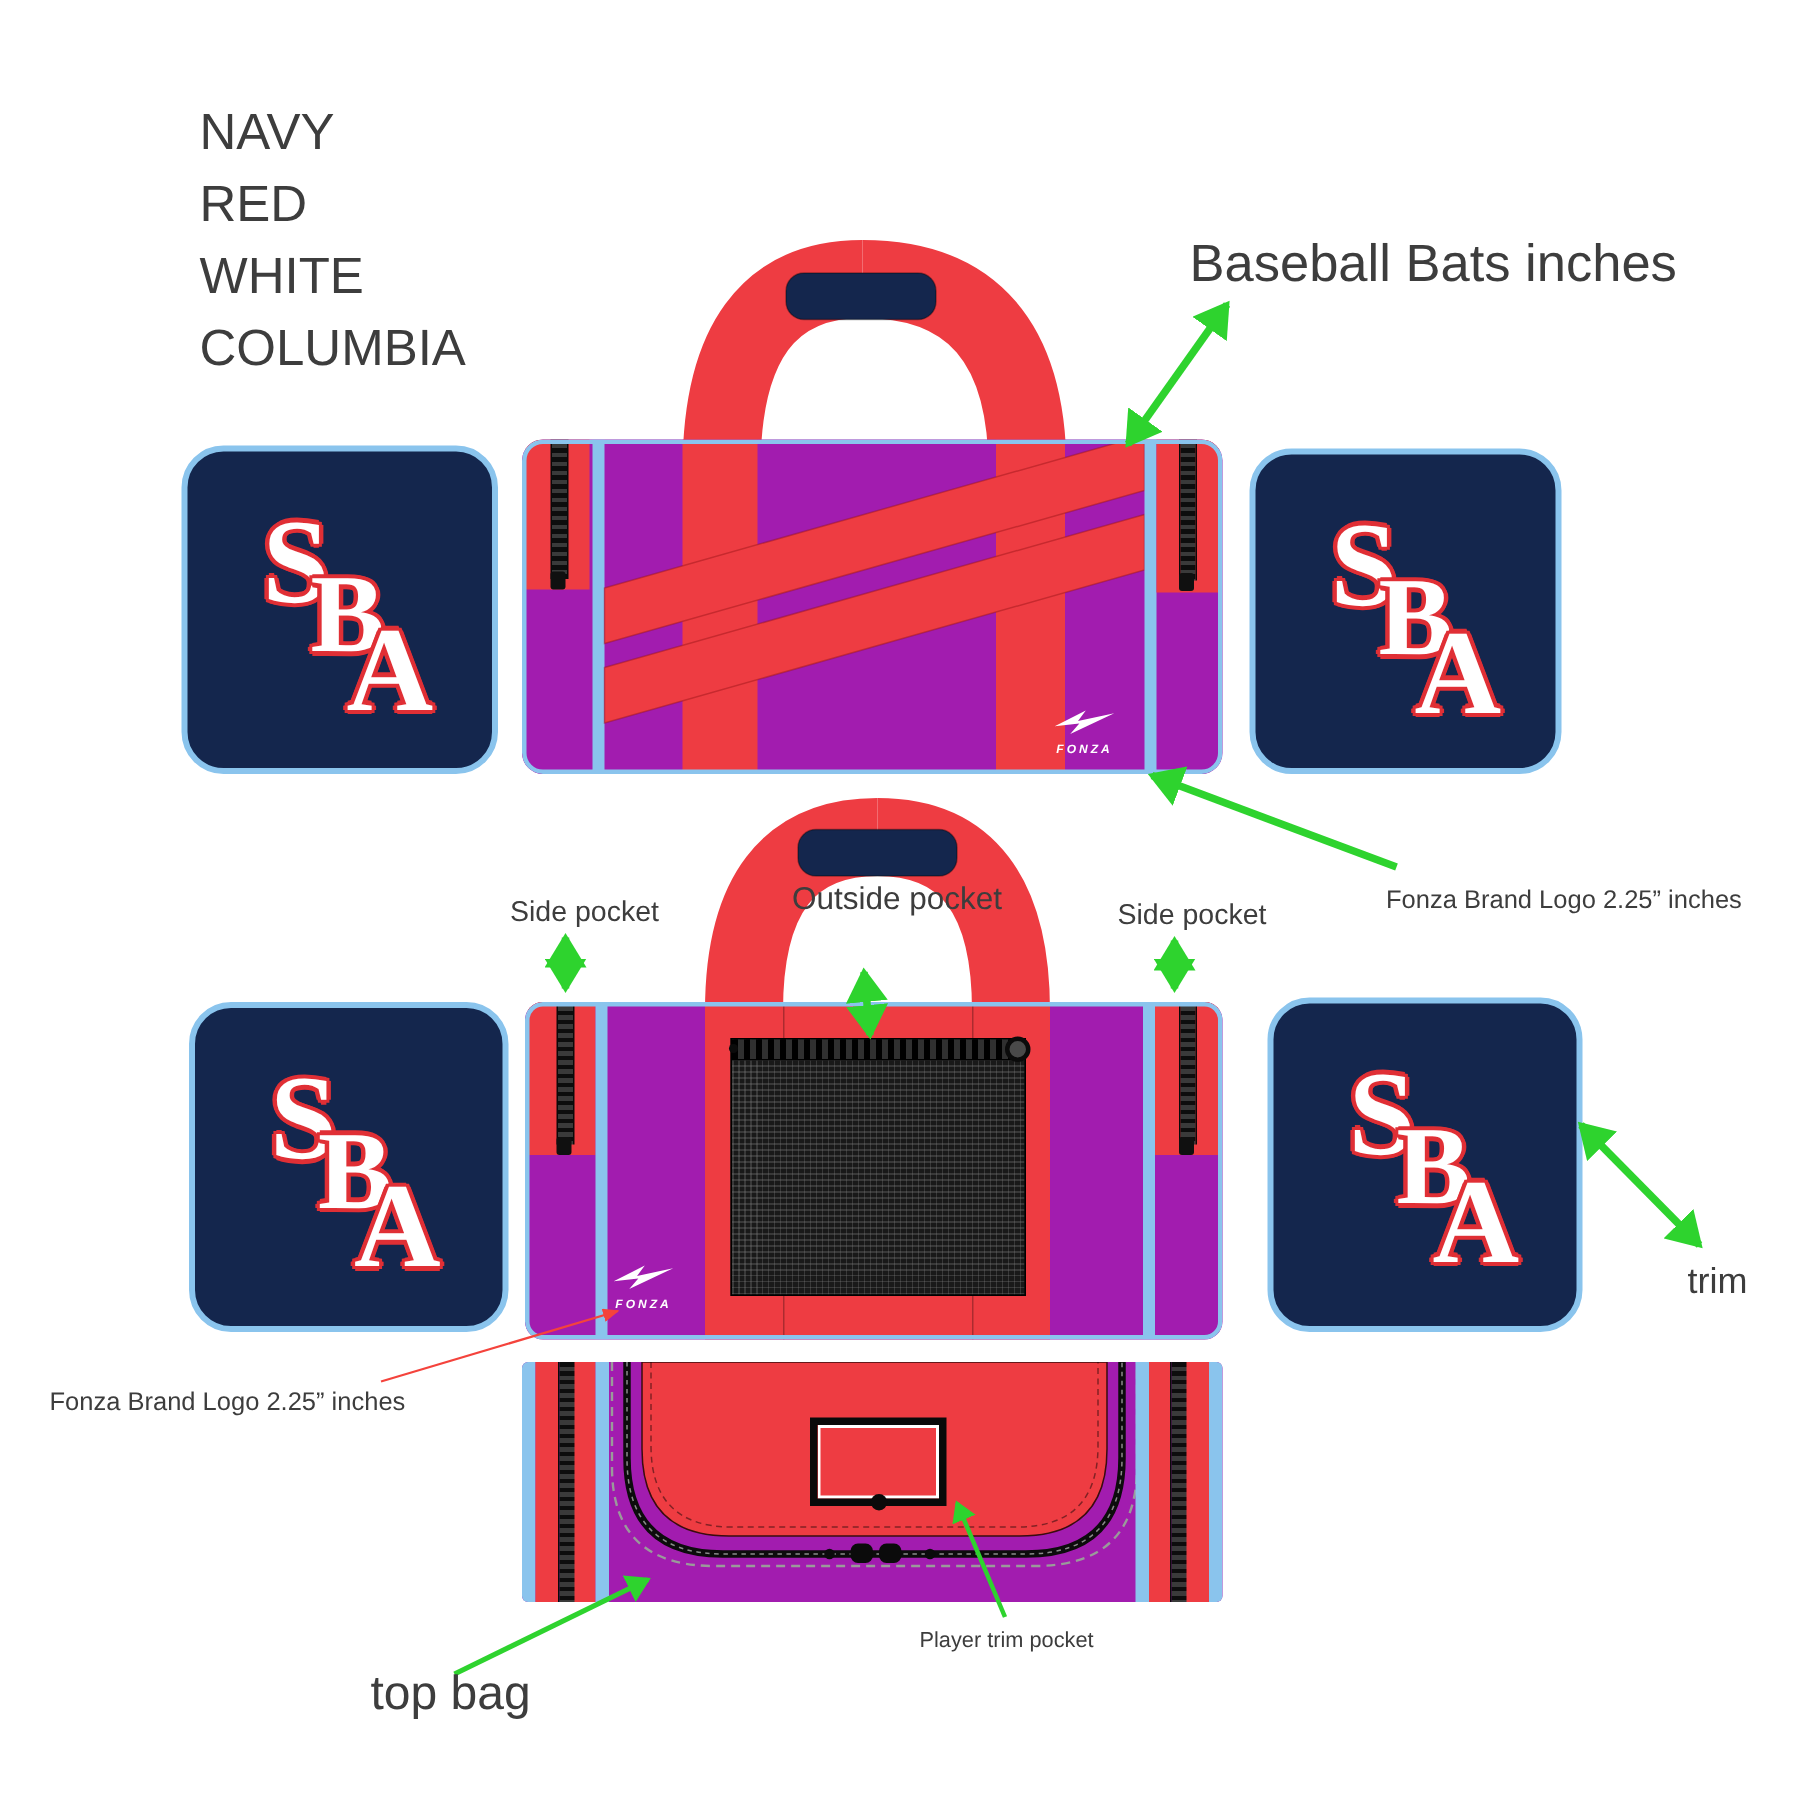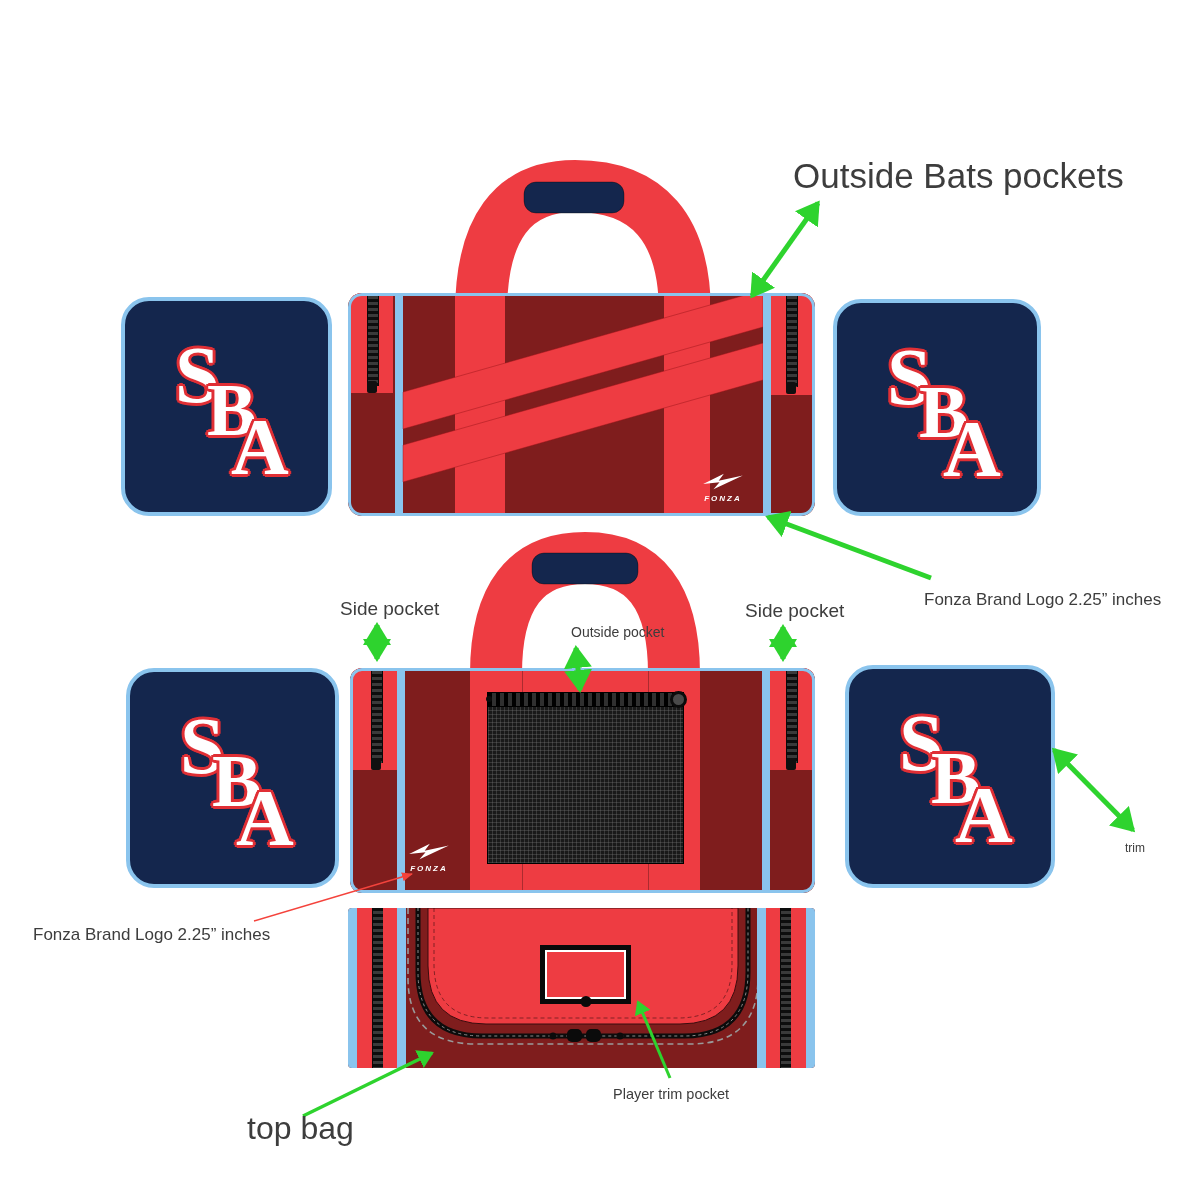--- a/index.html
+++ b/index.html
@@ -14,21 +14,21 @@
   .sq{position:absolute;background:#14264d;border:4px solid #8ac4ed;border-radius:28px;z-index:10;}
   .sba-cluster{position:absolute;left:50px;top:34px;width:120px;height:130px;}
   .sba-letter{position:absolute;font-family:"Liberation Serif",serif;font-weight:bold;color:#fff;line-height:1;
     text-shadow:-3px 0 #e02f35,3px 0 #e02f35,0 -3px #e02f35,0 3px #e02f35,
                 -2px -2px #e02f35,2px -2px #e02f35,-2px 2px #e02f35,2px 2px #e02f35;}
   .sba-s{left:0;top:0;font-size:80px;}
   .sba-b{left:32px;top:38px;font-size:74px;}
   .sba-a{left:56px;top:72px;font-size:80px;}
 
   
-  .bag{position:absolute;background:#7f1d1d;overflow:hidden;z-index:10;}
+  .bag{position:absolute;background:#a21caf;overflow:hidden;z-index:10;}
   .bag-border{position:absolute;inset:0;border:3px solid #8ac4ed;pointer-events:none;z-index:25;}
   .r14{border-radius:14px;}
   .r12{border-radius:12px;}
   .r4{border-radius:4px;}
   .zip-v{position:absolute;background:repeating-linear-gradient(180deg,#0d0d0d 0 3px,#3a3a3a 3px 6px);
          border-left:1px solid #0a0a0a;border-right:1px solid #0a0a0a;}
   .zip-pull{position:absolute;width:10px;height:12px;background:#101010;border-radius:2px;}
   .mesh{position:absolute;background-color:#191919;border:1px solid #000;
         background-image:repeating-linear-gradient(0deg,rgba(130,130,130,.30) 0 1px,transparent 1px 4px),
                          repeating-linear-gradient(90deg,rgba(130,130,130,.30) 0 1px,transparent 1px 4px);}
@@ -50,44 +50,50 @@
           background:#0a0a0a;border-radius:50%;}
 
   .svg-layer{position:absolute;left:0;top:0;z-index:5;}
   .svg-top{position:absolute;left:0;top:0;z-index:30;pointer-events:none;}
   .bag-svg{position:absolute;left:0;top:0;}
 
   
   .hdr{left:133px;top:64px;font-size:34px;line-height:48px;color:#3d3d3d;}
   .lbl-bats{left:793px;top:156px;font-size:35px;}
   .lbl-sideL{left:340px;top:598px;font-size:19px;}
-  .lbl-out{left:528px;top:624px;font-size:14px;margin-left:43px;}
+  .lbl-out{left:528px;top:588px;font-size:21px;}
   .lbl-sideR{left:745px;top:600px;font-size:19px;}
   .lbl-fonzaR{left:924px;top:590px;font-size:17px;}
-  .lbl-trim{left:1125px;top:841px;font-size:12px;}
+  .lbl-trim{left:1125px;top:841px;font-size:24px;}
   .lbl-fonzaL{left:33px;top:925px;font-size:17px;}
   .lbl-player{left:613px;top:1086px;font-size:14.5px;}
   .lbl-topbag{left:247px;top:1110px;font-size:32px;}
 </style>
 </head>
 <body>
 
 <div class="canvas">
 
   <svg class="svg-layer" width="1200" height="1200">
 
     <path d="M481 314 Q481 186 575 186" stroke="#ee3c42" stroke-width="52" fill="none"></path>
     <path d="M685 314 Q685 186 575 186" stroke="#ee3c42" stroke-width="52" fill="none"></path>
     <rect x="524" y="182" width="100" height="31" rx="12" fill="#14264d" stroke="rgba(0,0,0,.35)"></rect>
 
     <path d="M496 674 Q496 558 585 558" stroke="#ee3c42" stroke-width="52" fill="none"></path>
     <path d="M674 674 Q674 558 585 558" stroke="#ee3c42" stroke-width="52" fill="none"></path>
     <rect x="532" y="553" width="106" height="31" rx="12" fill="#14264d" stroke="rgba(0,0,0,.35)"></rect>
   </svg>
 
+  <div class="lbl hdr">
+    <div>NAVY</div>
+    <div>RED</div>
+    <div>WHITE</div>
+    <div>COLUMBIA</div>
+  </div>
 
   <div class="sq" style="left:121px;top:297px;width:203px;height:211px;">
     <div class="sba-cluster">
       <span class="sba-letter sba-s">S</span>
       <span class="sba-letter sba-b">B</span>
       <span class="sba-letter sba-a">A</span>
     </div>
   </div>
   <div class="sq" style="left:833px;top:299px;width:200px;height:209px;">
     <div class="sba-cluster">
@@ -182,21 +188,21 @@
     <div class="pp" style="left:192px;top:37px;width:81px;height:49px;">
       <div class="pp-dot"></div>
     </div>
     <div class="abs col-bg" style="left:409px;top:0;width:9px;height:160px;"></div>
     <div class="abs red-bg" style="left:418px;top:0;width:14px;height:160px;"></div>
     <div class="zip-v" style="left:432px;top:0;width:11px;height:160px;"></div>
     <div class="abs red-bg" style="left:443px;top:0;width:15px;height:160px;"></div>
     <div class="abs col-bg" style="left:458px;top:0;width:9px;height:160px;"></div>
   </div>
 
-  <div class="lbl lbl-bats">Outside Bats pockets</div>
+  <div class="lbl lbl-bats">Baseball Bats inches</div>
   <div class="lbl lbl-sideL">Side pocket</div>
   <div class="lbl lbl-out">Outside pocket</div>
   <div class="lbl lbl-sideR">Side pocket</div>
   <div class="lbl lbl-fonzaR">Fonza Brand Logo 2.25” inches</div>
   <div class="lbl lbl-trim">trim</div>
   <div class="lbl lbl-fonzaL">Fonza Brand Logo 2.25” inches</div>
   <div class="lbl lbl-player">Player trim pocket</div>
   <div class="lbl lbl-topbag">top bag</div>
 
   <svg class="svg-top" width="1200" height="1200">

